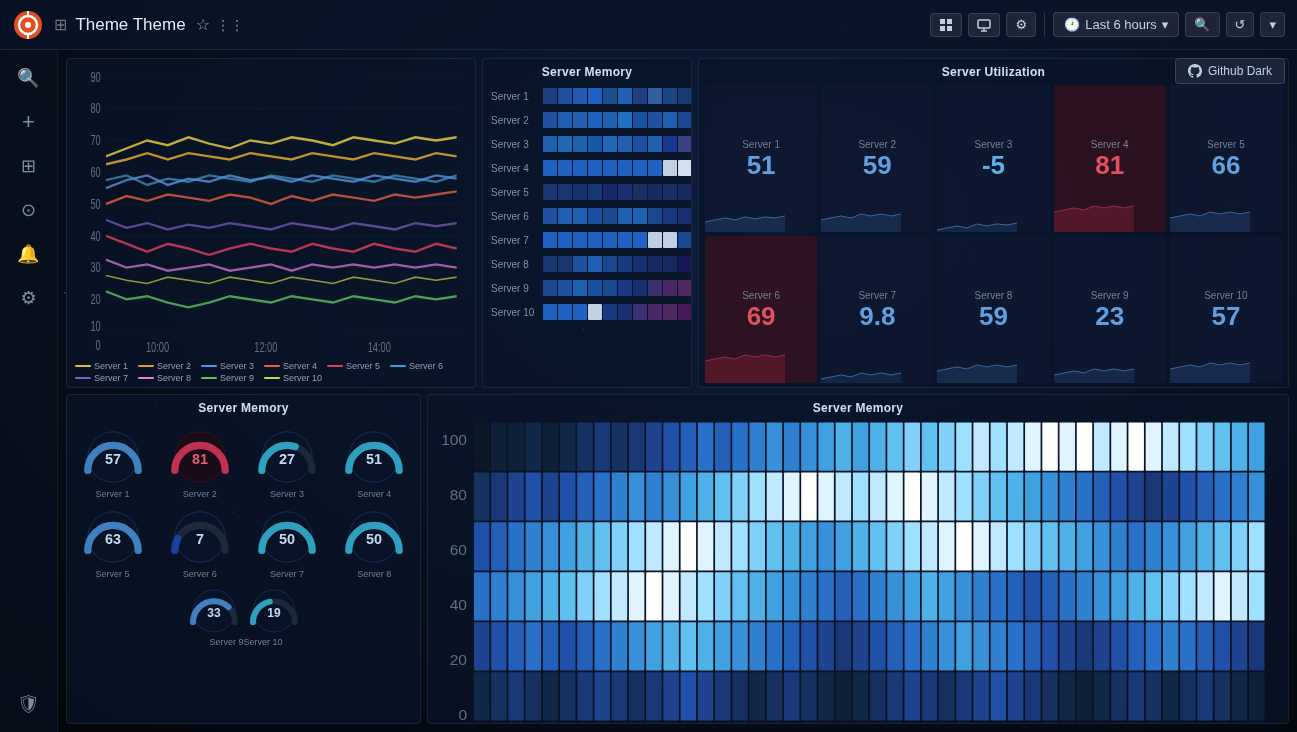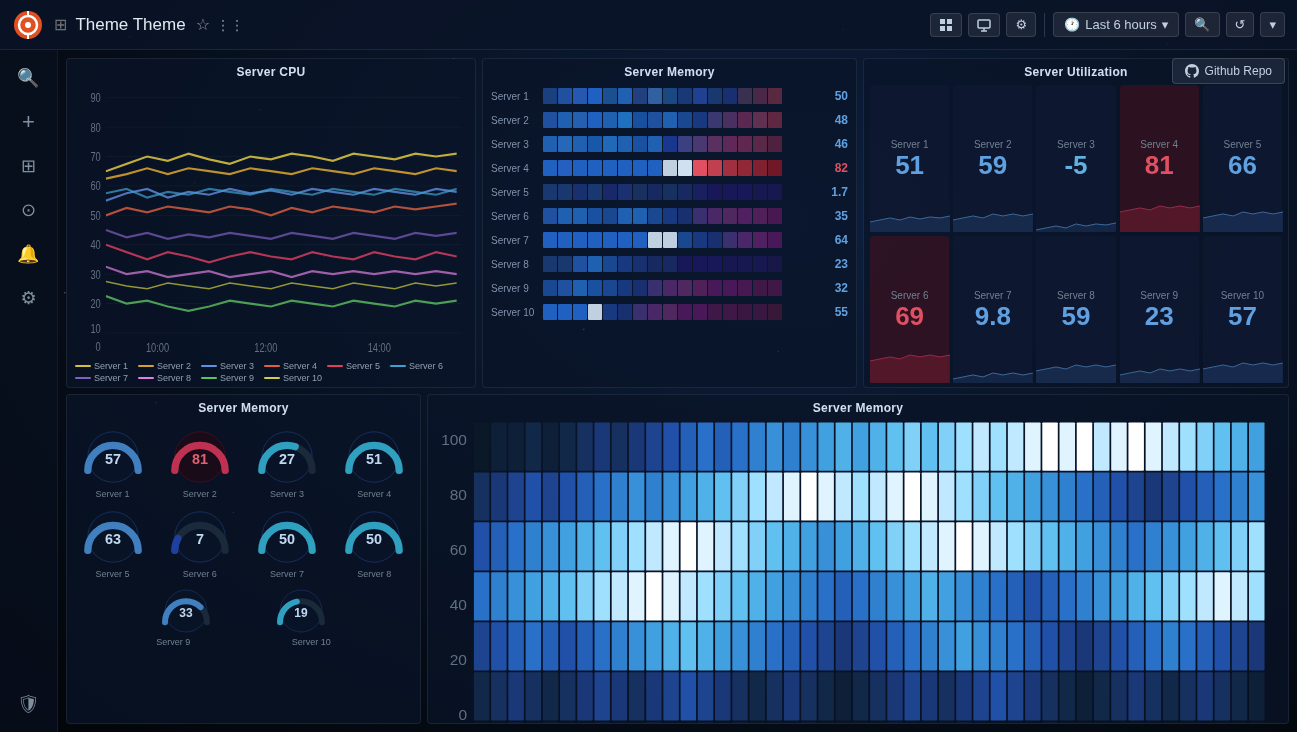--- a/index.html
+++ b/index.html
@@ -286,21 +286,21 @@
       font-size: 12px;
       color: #60a0e0;
       width: 28px;
       text-align: right;
       font-weight: 600;
     }
     .memory-value.red { color: #e05060; }
 
     
     .util-panel {
-      width: 426px;
+      width: 591px;
       flex-shrink: 0;
     }
     .util-grid {
       display: grid;
       grid-template-columns: repeat(5, 1fr);
       grid-template-rows: repeat(2, 1fr);
       gap: 4px;
       padding: 4px 6px 4px;
       flex: 1;
     }
@@ -459,27 +459,26 @@
       <div class="sidebar-item">⚙</div>
       <div class="sidebar-item" style="margin-top:auto;">🛡</div>
     </div>
 
     <div class="content">
 
       <button class="github-repo-btn">
         <svg width="14" height="14" viewBox="0 0 16 16" fill="#c0d0e0">
             <path d="M8 0C3.58 0 0 3.58 0 8c0 3.54 2.29 6.53 5.47 7.59.4.07.55-.17.55-.38 0-.19-.01-.82-.01-1.49-2.01.37-2.53-.49-2.69-.94-.09-.23-.48-.94-.82-1.13-.28-.15-.68-.52-.01-.53.63-.01 1.08.58 1.23.82.72 1.21 1.87.87 2.33.66.07-.52.28-.87.51-1.07-1.78-.2-3.64-.89-3.64-3.95 0-.87.31-1.59.82-2.15-.08-.2-.36-1.02.08-2.12 0 0 .67-.21 2.2.82.64-.18 1.32-.27 2-.27.68 0 1.36.09 2 .27 1.53-1.04 2.2-.82 2.2-.82.44 1.1.16 1.92.08 2.12.51.56.82 1.27.82 2.15 0 3.07-1.87 3.75-3.65 3.95.29.25.54.73.54 1.48 0 1.07-.01 1.93-.01 2.2 0 .21.15.46.55.38A8.013 8.013 0 0016 8c0-4.42-3.58-8-8-8z"></path>
           </svg>
-        <span>Github Repo</span>
+        <span>Github Dark</span>
       </button>
 
       <div class="row1 panels-row">
 
         <div class="panel cpu-panel">
-          <div class="panel-title">Server CPU</div>
           <div class="cpu-chart-area">
             <svg class="cpu-svg" viewBox="0 0 380 185" preserveAspectRatio="none">
 
               <line x1="30" y1="10" x2="375" y2="10" stroke="rgba(255,255,255,0.06)" stroke-width="0.5"></line>
               <line x1="30" y1="30" x2="375" y2="30" stroke="rgba(255,255,255,0.06)" stroke-width="0.5"></line>
               <line x1="30" y1="50" x2="375" y2="50" stroke="rgba(255,255,255,0.06)" stroke-width="0.5"></line>
               <line x1="30" y1="70" x2="375" y2="70" stroke="rgba(255,255,255,0.06)" stroke-width="0.5"></line>
               <line x1="30" y1="90" x2="375" y2="90" stroke="rgba(255,255,255,0.06)" stroke-width="0.5"></line>
               <line x1="30" y1="110" x2="375" y2="110" stroke="rgba(255,255,255,0.06)" stroke-width="0.5"></line>
               <line x1="30" y1="130" x2="375" y2="130" stroke="rgba(255,255,255,0.06)" stroke-width="0.5"></line>
@@ -979,31 +978,31 @@
                   <path d="M 12 55 A 28 28 0 1 1 68 55" fill="none" stroke="#30a0c0" stroke-width="8" stroke-linecap="round" stroke-dasharray="99 198" stroke-dashoffset="0"></path>
                   <text x="40" y="44" font-size="16" font-weight="700" fill="#c0d8f0" text-anchor="middle" dominant-baseline="middle">50</text>
                 </svg>
                 <span class="gauge-label">Server 8</span>
               </div>
             </div>
 
             <div style="display:flex;justify-content:space-around;align-items:center;">
               <div style="width:25%;"></div>
 
-              <div class="gauge-item" style="width:25%;align-items:flex-start;">
+              <div class="gauge-item" style="width:25%;align-items:flex-end;">
                 <svg class="gauge-svg" viewBox="0 0 80 80" style="width:60px;height:60px;">
                   <circle cx="40" cy="40" r="28" fill="rgba(10,20,40,0.8)" stroke="#1a3060" stroke-width="1"></circle>
                   <path d="M 12 55 A 28 28 0 1 1 68 55" fill="none" stroke="#1a2a3a" stroke-width="8" stroke-linecap="round"></path>
                   <path d="M 12 55 A 28 28 0 1 1 68 55" fill="none" stroke="#4080c0" stroke-width="8" stroke-linecap="round" stroke-dasharray="65 198" stroke-dashoffset="0"></path>
                   <text x="40" y="44" font-size="16" font-weight="700" fill="#c0d8f0" text-anchor="middle" dominant-baseline="middle">33</text>
                 </svg>
                 <span class="gauge-label">Server 9</span>
               </div>
 
-              <div class="gauge-item" style="width:25%;align-items:flex-end;">
+              <div class="gauge-item" style="width:25%;align-items:flex-start;">
                 <svg class="gauge-svg" viewBox="0 0 80 80" style="width:60px;height:60px;">
                   <circle cx="40" cy="40" r="28" fill="rgba(10,20,40,0.8)" stroke="#1a3060" stroke-width="1"></circle>
                   <path d="M 12 55 A 28 28 0 1 1 68 55" fill="none" stroke="#1a2a3a" stroke-width="8" stroke-linecap="round"></path>
                   <path d="M 12 55 A 28 28 0 1 1 68 55" fill="none" stroke="#30a0c0" stroke-width="8" stroke-linecap="round" stroke-dasharray="38 198" stroke-dashoffset="0"></path>
                   <text x="40" y="44" font-size="16" font-weight="700" fill="#c0d8f0" text-anchor="middle" dominant-baseline="middle">19</text>
                 </svg>
                 <span class="gauge-label">Server 10</span>
               </div>
               <div style="width:25%;"></div>
             </div>

